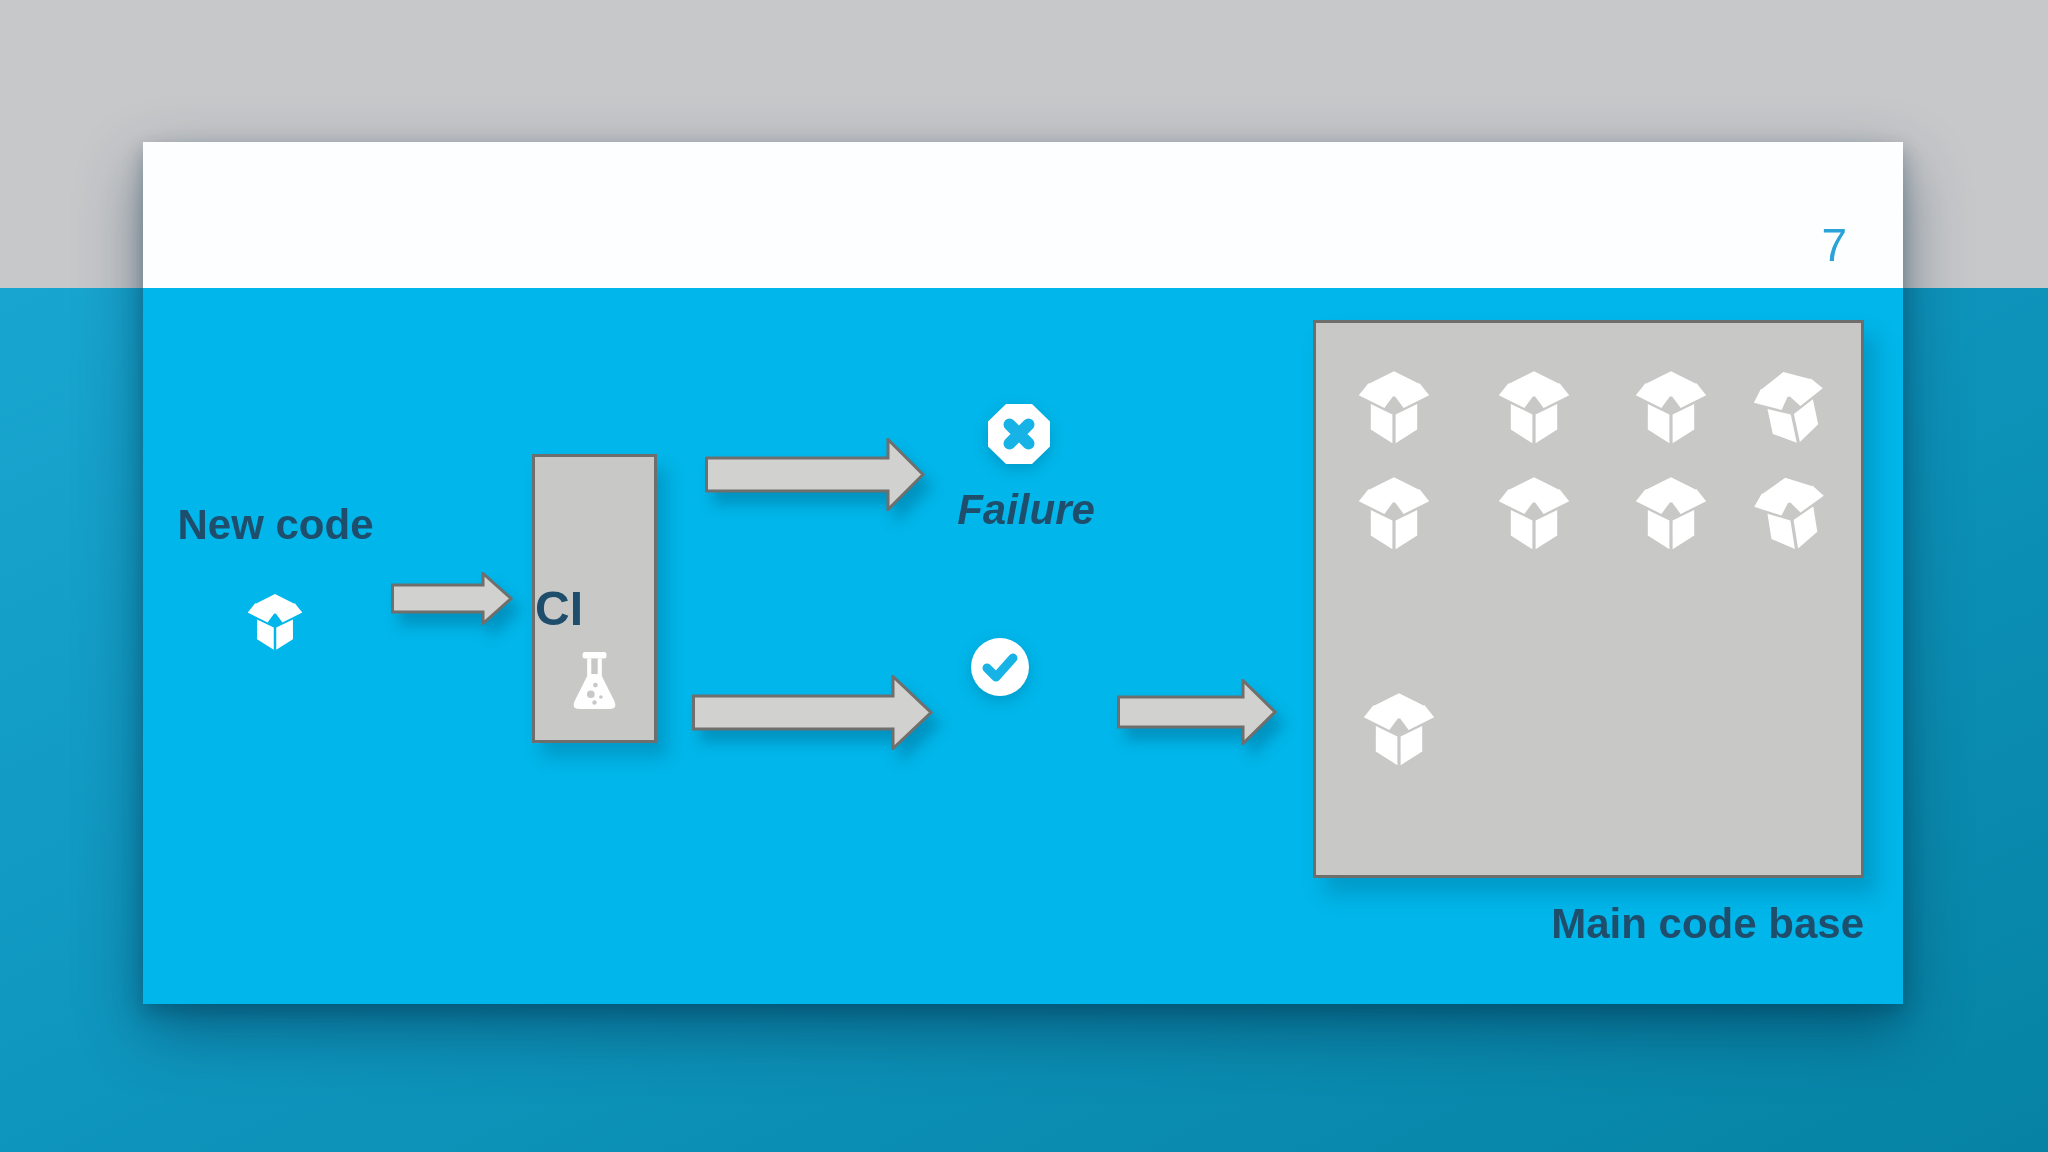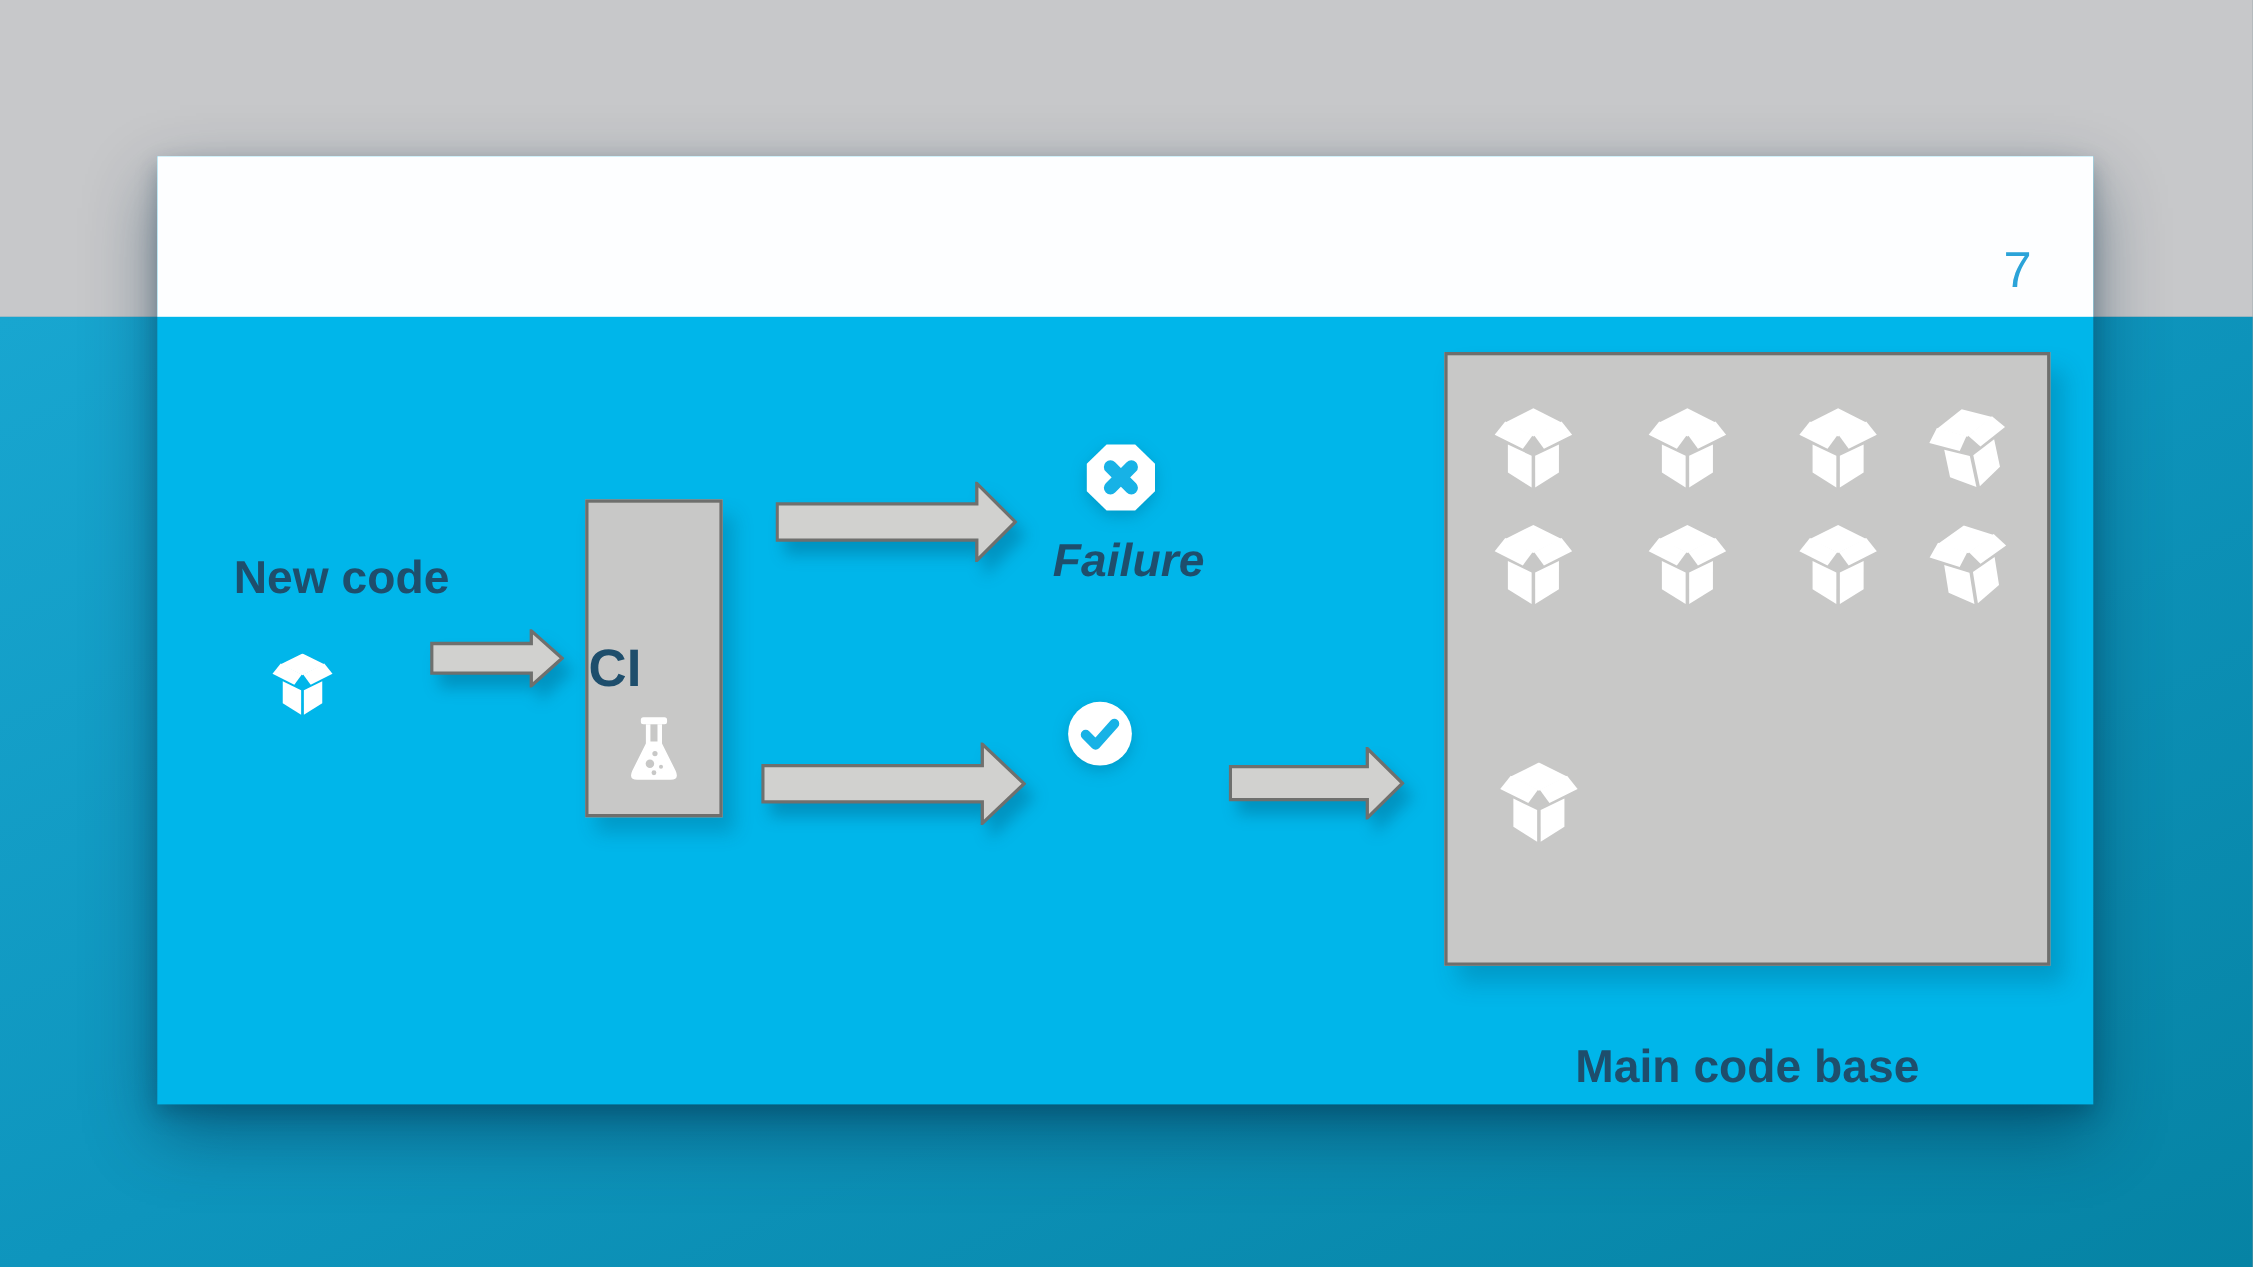--- a/index.html
+++ b/index.html
@@ -59,21 +59,21 @@
 
 <div class="stage">
   <div class="bg-gray"></div>
   <div class="bg-blue"></div>
 
   <div class="card">
     <div class="card-header">
       <div class="page-number">7</div>
     </div>
 
-    <div class="lbl" style="left:0px;top:360px;width:265px;margin-left:35px;">New code</div>
+    <div class="lbl" style="left:0px;top:360px;width:265px;">New code</div>
     <svg class="pkg" style="left:101px;top:452px" width="62" height="57" viewBox="0 0 100 92">
       <use href="#box-open-sym"></use>
     </svg>
 
     <svg class="arrow" style="left:248px;top:430px" width="122" height="53" viewBox="0 0 122 53">
       <polygon points="1.5,13 92,13 92,1.5 120,26.5 92,51.5 92,40 1.5,40"></polygon>
     </svg>
 
     <div class="ci-box">
       <div class="ci-label">CI</div>
@@ -134,15 +134,15 @@
         <svg viewBox="0 0 100 92" width="80" height="74" class="pkg" style="left: 315px; top: 154px;">
           <use href="#box-open-sym"></use>
         </svg>
         <svg viewBox="0 0 100 92" width="80" height="74" class="pkg" style="left: 435px; top: 154px; transform: rotate(-9deg);">
           <use href="#box-open-sym"></use>
         </svg>
         <svg viewBox="0 0 100 92" width="80" height="74" class="pkg" style="left: 43px; top: 370px;">
           <use href="#box-open-sym"></use>
         </svg>
       </div>
-    <div class="lbl" style="left:1170px;top:805px;width:551px;">Main code base</div>
+    <div class="lbl" style="left:1170px;top:759px;width:551px;text-align:right;">Main code base</div>
   </div>
 </div>
 
 </body></html>

